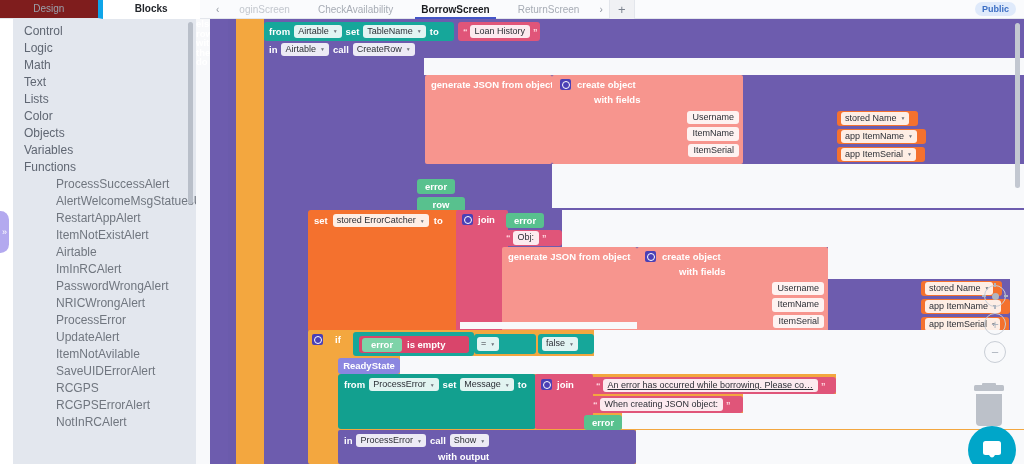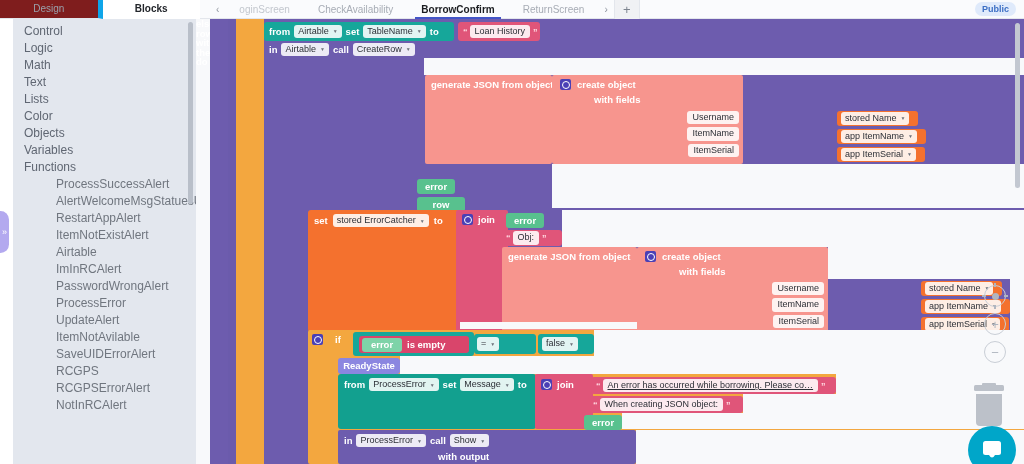--- a/index.html
+++ b/index.html
@@ -141,21 +141,21 @@
 
 <div id="topbar">
   <div class="tb-left">
     <div class="tb-half design">Design</div>
     <div class="tb-half blocks">Blocks</div>
   </div>
   <div class="tb-screens">
     <span class="scroll-arrow">‹</span>
     <div class="screen-tab clipped">oginScreen</div>
     <div class="screen-tab">CheckAvailability</div>
-    <div class="screen-tab active">BorrowConfirm</div>
+    <div class="screen-tab active">BorrowScreen</div>
     <div class="screen-tab">ReturnScreen</div>
     <span class="scroll-arrow">›</span>
     <div class="plus-tab">+</div>
   </div>
   <div class="tb-right">
     <span class="public-badge">Public</span>
   </div>
 </div>
 
 <div id="palette">
@@ -218,20 +218,24 @@
         <span class="pal-chip"></span>
         <span class="pal-label">Airtable</span>
       </div>
       <div class="pal-row comp">
         <span class="pal-chip"></span>
         <span class="pal-label">ImInRCAlert</span>
       </div>
       <div class="pal-row comp">
         <span class="pal-chip"></span>
         <span class="pal-label">PasswordWrongAlert</span>
+      </div>
+      <div class="pal-row comp">
+        <span class="pal-chip"></span>
+        <span class="pal-label">NRICWrongAlert</span>
       </div>
       <div class="pal-row comp">
         <span class="pal-chip"></span>
         <span class="pal-label">ProcessError</span>
       </div>
       <div class="pal-row comp">
         <span class="pal-chip"></span>
         <span class="pal-label">UpdateAlert</span>
       </div>
       <div class="pal-row comp">

